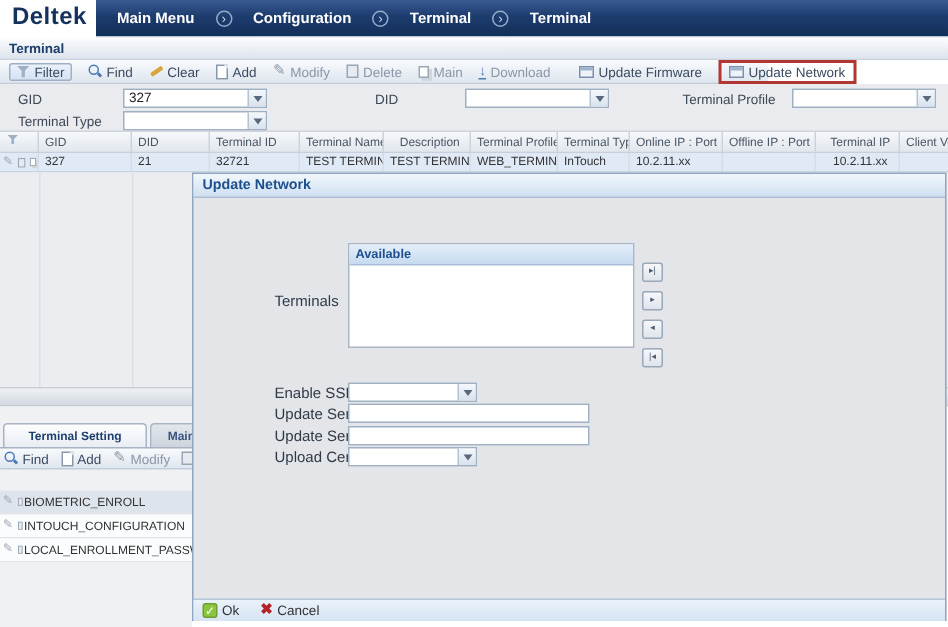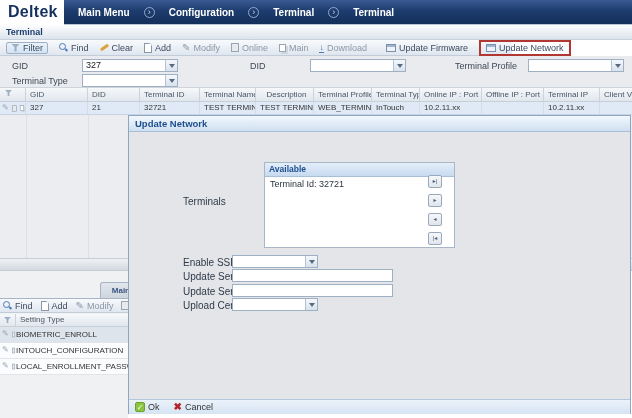--- a/index.html
+++ b/index.html
@@ -71,21 +71,21 @@
   .thead { position:absolute; left:0; top:88px; width:632px; height:14px; display:flex;
            background:linear-gradient(#f6f8fa,#e1e7ee); border-bottom:1px solid #c8cfd9; }
   .th { font-size:8px; color:#4a5564; line-height:13px; padding-left:4px; border-right:1px solid #ccd3dc;
         white-space:nowrap; overflow:hidden; }
   .trow { position:absolute; left:0; top:102px; width:632px; height:13px; display:flex;
           background:#e0eaf6; border-bottom:1px solid #c9d4e2; }
   .td { font-size:8px; color:#333; line-height:12px; padding-left:4px; border-right:1px solid #d4dce6;
         white-space:nowrap; overflow:hidden; }
   .c0{width:26px;} .c1{width:62px;} .c2{width:52px;} .c3{width:60px;} .c4{width:56px;}
   .c5{width:58px;text-align:center;} .c6{width:58px;} .c7{width:48px;} .c8{width:62px;} .c9{width:62px;}
-  .c10{width:56px;} .c11{width:32px; border-right:none;}
+  .c10{width:56px;text-align:center;} .c11{width:32px; border-right:none;}
   .row-icons { display:flex; gap:2px; align-items:center; padding-left:2px; }
   .mini { font-size:8px; line-height:8px; color:#9aa6b4; }
 
   .tbody-bg { position:absolute; left:0; top:115px; width:632px; height:143px; background:#ecedf0; }
   .colline { position:absolute; top:0; width:1px; height:100%; background:#dcdfe4; }
 
   
   .splitter { position:absolute; left:0; top:258px; width:632px; height:13px;
               background:linear-gradient(#eff1f4,#d3d9e0); border-top:1px solid #c6cdd6; border-bottom:1px solid #c6cdd6; }
 
@@ -110,21 +110,21 @@
   .brow .icons { width:16px; display:flex; gap:2px; padding-left:2px; }
   .brow .txt { font-size:8px; color:#333; white-space:nowrap; overflow:hidden; }
 
   
   .dialog { position:absolute; left:128px; top:115px; width:503px; height:299px;
             border:1px solid #8fa6c0; background:#e3e5e8; }
   .dlg-hdr { height:16px; background:linear-gradient(#f2f7fc,#cfe0f1); border-bottom:1px solid #a9bfd8;
              color:#1d4f8e; font-size:9.5px; font-weight:bold; line-height:15px; padding-left:6px; }
   .dlg-body { position:relative; width:100%; height:282px; }
   .dlg-label { position:absolute; font-size:10px; color:#2f3a48; }
-  .listbox { position:absolute; top:30px; height:86px; background:#fff; border:1px solid #a9b6c6;margin-left:32px; }
+  .listbox { position:absolute; top:30px; height:70px; background:#fff; border:1px solid #a9b6c6; }
   .listbox .lb-hdr { height:14px; background:linear-gradient(#e4eefa,#c6daf0); border-bottom:1px solid #a9bfd8;
                      color:#1d4f8e; font-size:8.5px; font-weight:bold; line-height:13px; padding-left:4px; }
   .lb-item { font-size:9px; color:#2b3440; line-height:15px; padding-left:5px; white-space:nowrap; }
   .xfer { position:absolute; left:299px; width:14px; height:13px;
           background:linear-gradient(#f6f8fa,#dfe5ec); border:1px solid #9aa8ba; border-radius:2px;
           font-size:6px; line-height:11px; text-align:center; color:#4a5a70; }
   .field-input { position:absolute; left:103px; width:161px; height:13px; border:1px solid #9fb0c2;
                  background:#fff; font-size:9px; padding:0 3px; font-family:"Liberation Sans",sans-serif; }
   .dlg-footer { position:absolute; left:0; bottom:0; width:100%; height:15px;
                 background:linear-gradient(#eaf2fa,#d6e4f3); border-top:1px solid #b3c6dc;
@@ -170,21 +170,21 @@
     <span class="tbtn">
       <span class="ic ic-page"></span>
       <span>Add</span>
     </span>
     <span class="tbtn muted">
       <span class="ic ic-pencil">✎</span>
       <span>Modify</span>
     </span>
     <span class="tbtn muted">
       <span class="ic ic-box"></span>
-      <span>Online</span>
+      <span>Delete</span>
     </span>
     <span class="tbtn muted">
       <span class="ic ic-copy"></span>
       <span>Main</span>
     </span>
     <span class="tbtn muted">
       <span class="ic ic-down">↓</span>
       <span>Download</span>
     </span>
     <span class="tb-sep"></span>
@@ -266,45 +266,40 @@
   </div>
 
   <div class="tbody-bg">
     <span class="colline" style="left:26px;"></span>
     <span class="colline" style="left:88px;"></span>
   </div>
 
   <div class="splitter"></div>
 
   <div class="bpanel">
+    <div class="tab active">Terminal Setting</div>
     <div class="tab inactive">Maintenance</div>
     <div class="btoolbar">
       <span class="tbtn">
         <span class="ic ic-find"></span>
         <span>Find</span>
       </span>
       <span class="tbtn">
         <span class="ic ic-page"></span>
         <span>Add</span>
       </span>
       <span class="tbtn muted">
         <span class="ic ic-pencil">✎</span>
         <span>Modify</span>
       </span>
       <span class="tbtn muted">
         <span class="ic ic-box"></span>
 
       </span>
     </div>
-    <div class="bhdr">
-      <span class="ic-cell">
-          <span class="ic ic-funnel" style="transform:scale(.8)"></span>
-        </span>
-      <span class="txt">Setting Type</span>
-    </div>
     <div class="brow sel" style="top:56px;">
       <span class="icons">
           <span class="mini">✎</span>
           <span class="ic ic-box" style="transform:scale(.6)"></span>
         </span>
       <span class="txt">BIOMETRIC_ENROLL</span>
     </div>
     <div class="brow" style="top:72px;">
       <span class="icons">
           <span class="mini">✎</span>
@@ -322,21 +317,20 @@
   </div>
 
   <div class="dialog">
     <div class="dlg-hdr">Update Network</div>
     <div class="dlg-body">
 
       <span class="dlg-label" style="left:54px; top:64px;">Terminals</span>
 
       <div class="listbox" style="left:103px; width:191px;">
         <div class="lb-hdr">Available</div>
-        <div class="lb-item">Terminal Id: 32721</div>
       </div>
 
       <div class="xfer" style="top:43px;">▸|</div>
       <div class="xfer" style="top:62px;">▸</div>
       <div class="xfer" style="top:81px;">◂</div>
       <div class="xfer" style="top:100px;">|◂</div>
 
 
       <span class="dlg-label" style="left:54px; top:125px;">Enable SSL</span>
       <div class="combo" style="left:103px; top:123px; width:86px;">

